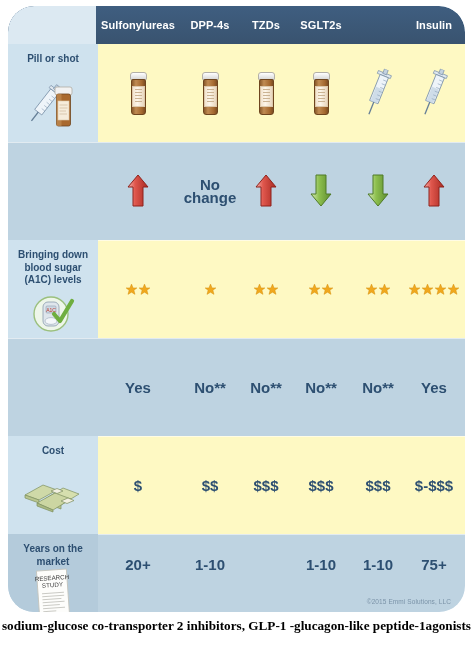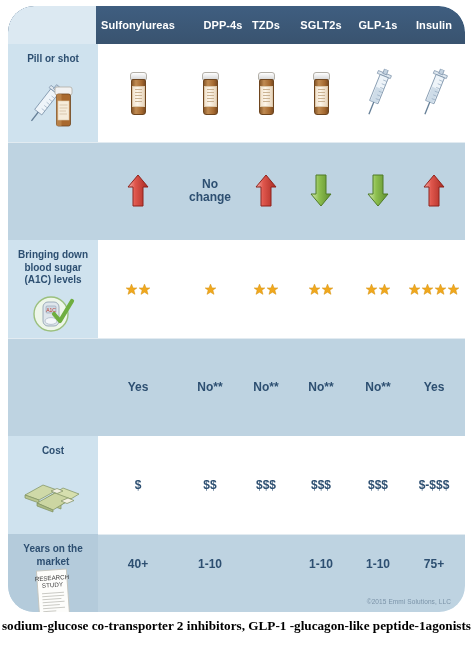--- a/index.html
+++ b/index.html
@@ -23,41 +23,41 @@
     color:#ffffff; font-size:11px; font-weight:bold; text-align:center;
     letter-spacing:.1px; white-space:nowrap;
   }
   .corner-cut{
     position:absolute; left:0; top:0; width:88px; height:38px;
     background:#dce9f2; border-top-left-radius:26px;
   }
 
   
   .row{position:absolute; left:0; width:457px;}
-  .row.light{background:#ffffff;}
+  .row.light{background:#fef9c3;}
   .row.dark{background:#bed3e1;}
   .row .sep{position:absolute;left:0;top:0;width:457px;height:1px;background:rgba(255,255,255,0.55);}
 
   .label-cell{
     position:absolute; left:0; top:0; width:90px; height:100%;
     display:flex; flex-direction:column; align-items:center;
     padding-top:9px; box-sizing:border-box;
   }
   .row.light .label-cell{background:#cfe2ee;}
   .row.dark  .label-cell{background:#b4cbdb;}
   .label-cell .ltxt{
     color:#2d4f71; font-size:10px; font-weight:bold; line-height:12.5px;
     text-align:center; width:86px;
   }
   .icon-wrap{flex:1;display:flex;align-items:center;justify-content:center;width:100%;}
 
   .cell{
     position:absolute; top:0; height:100%;
     display:flex; align-items:center; justify-content:center;
-    color:#2d4f71; font-size:12px; font-weight:bold; text-align:center;
+    color:#2d4f71; font-size:15px; font-weight:bold; text-align:center;
     line-height:13px;
   }
 
   
   .pill-bottle{position:relative;width:19px;height:43px;}
   .pb-cap{position:absolute;left:1px;top:0;width:17px;height:8px;border-radius:3px 3px 1px 1px;
           background:linear-gradient(#ffffff,#d9d9d9);border:1px solid #b3b0a8;box-sizing:border-box;}
   .pb-body{position:absolute;left:2px;top:7px;width:15px;height:36px;border-radius:2px 2px 3px 3px;
            background:linear-gradient(to right,#8a5a2b,#c08b52 30%,#a4682f 75%,#7d4d22);
            border:1px solid #6e451e;box-sizing:border-box;}
@@ -98,24 +98,23 @@
   .footnote div{white-space:nowrap;}
 </style>
 </head>
 <body>
 
 <div id="chart-card">
 
   <div class="header-row">
     <div class="corner-cut"></div>
     <div class="hcell" style="left:88px;width:84px;">Sulfonylureas</div>
-    <div class="hcell" style="left:185px;width:60px;">DPP-4s</div>
+    <div class="hcell" style="left:172px;width:60px;">DPP-4s</div>
     <div class="hcell" style="left:232px;width:52px;">TZDs</div>
     <div class="hcell" style="left:284px;width:58px;">SGLT2s</div>
-    <div class="hcell" style="left:342px;width:56px;">GLP-1s</div>
     <div class="hcell" style="left:398px;width:56px;">Insulin</div>
   </div>
 
   <div class="row light" style="top:38px;height:98px;">
     <div class="label-cell">
       <div class="ltxt">Pill or shot</div>
       <div class="icon-wrap">
         <div class="ic-syringe-pill">
           <svg width="58" height="46" viewBox="0 0 58 46">
             <g transform="rotate(38 20 23)">
@@ -435,21 +434,21 @@
                   <line x1="11" y1="34" x2="33" y2="34"></line>
                 <line x1="11" y1="37" x2="28" y2="37"></line>
                   <line x1="11" y1="40" x2="33" y2="40"></line>
                 <line x1="11" y1="43" x2="24" y2="43"></line>
               </g>
             </g>
           </svg>
         </div>
       </div>
     </div>
-    <div class="cell" style="left:88px;width:84px;height:60px;">40+</div>
+    <div class="cell" style="left:88px;width:84px;height:60px;">20+</div>
     <div class="cell" style="left:172px;width:60px;height:60px;">1-10</div>
     <div class="cell" style="left:284px;width:58px;height:60px;">1-10</div>
     <div class="cell" style="left:342px;width:56px;height:60px;">1-10</div>
     <div class="cell" style="left:398px;width:56px;height:60px;">75+</div>
     <div class="copyright">©2015 Emmi Solutions, LLC</div>
   </div>
 
 </div>
 
 <div class="footnote">

